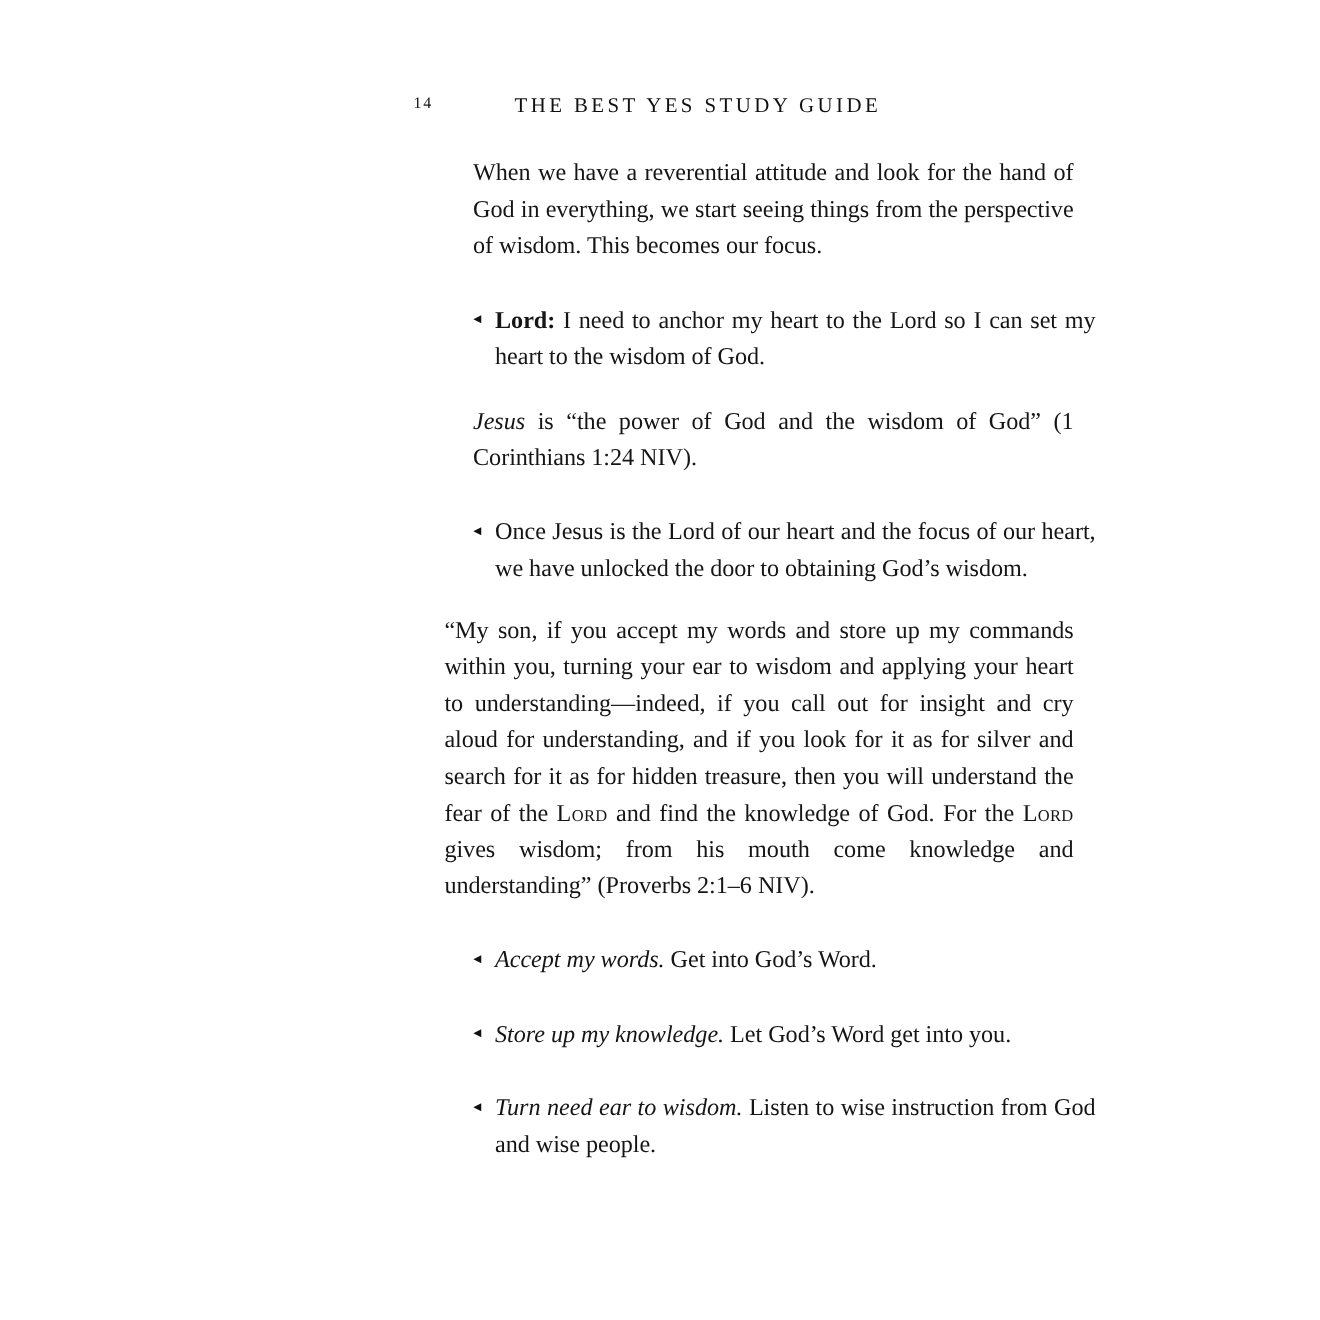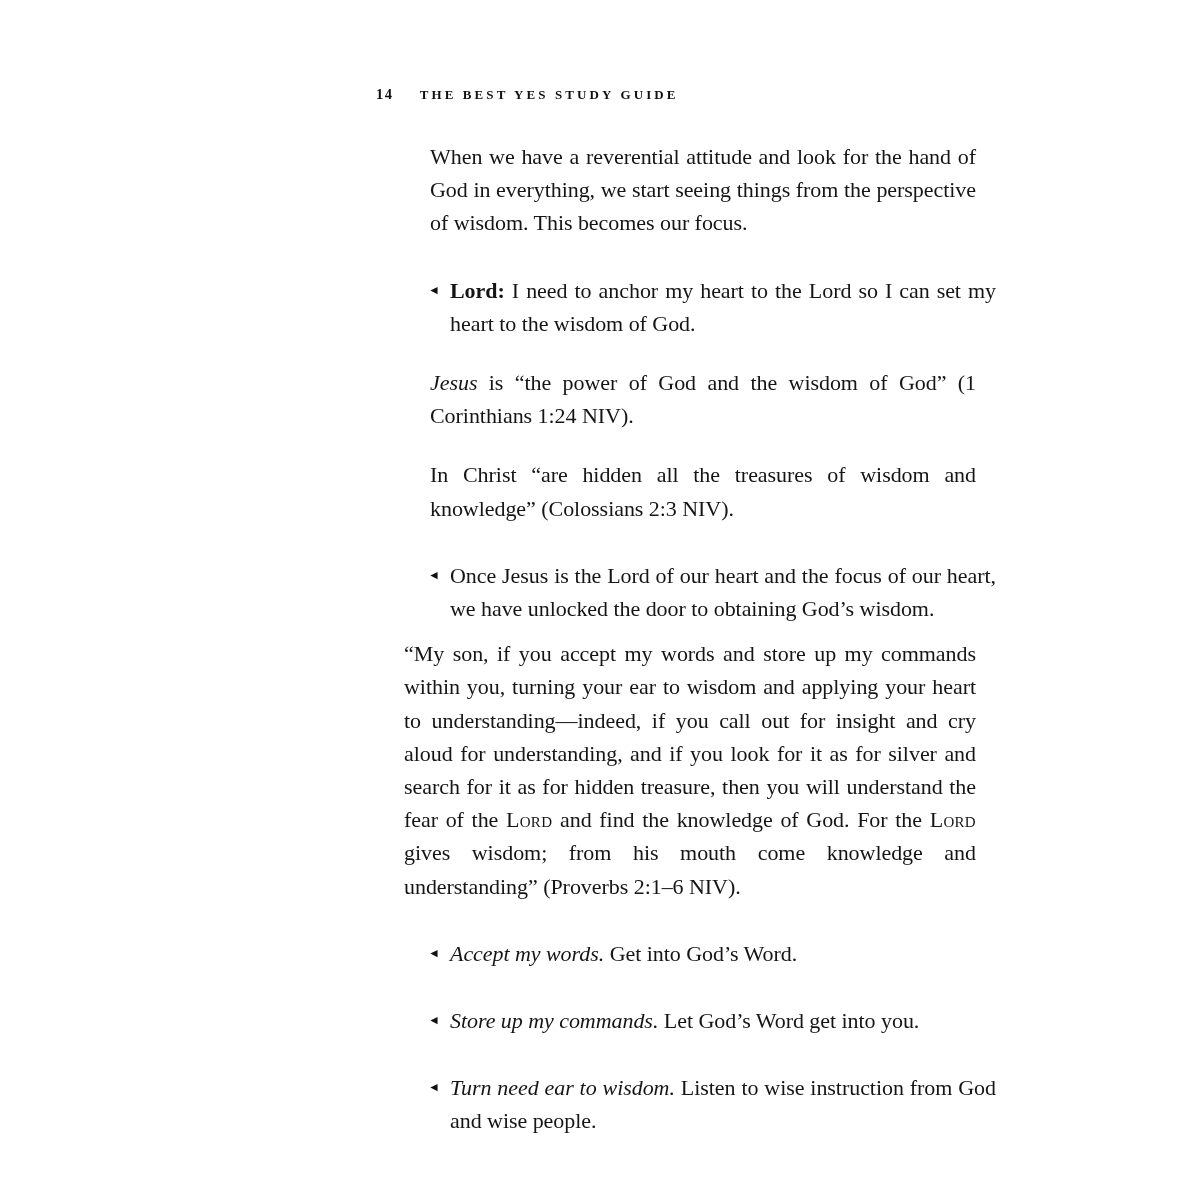--- a/index.html
+++ b/index.html
@@ -23,38 +23,39 @@
     height: 1200px;
     background: #ffffff;
   }
 
   
   .running-head {
     position: absolute;
     left: 376px;
     top: 86px;
     display: flex;
-    align-items: center;
+    align-items: flex-start;
     font-size: 15.5px;
-    font-weight: 700;
+    font-weight: 400;
     letter-spacing: 2.2px;
     color: #101010;
     font-variant: small-caps;
     white-space: nowrap;
   }
   .running-head .folio {
     font-variant: normal;
     letter-spacing: 1.6px;
     margin-right: 26px;
     font-size: 14.5px;
   }
   .running-head .rh-title {
     text-transform: uppercase;
-    font-size: 13px;
+    font-size: 19px;
     letter-spacing: 3.1px;
+    margin-left: 48px;
   }
 
   
   .column {
     position: absolute;
     left: 376px;
     top: 140px;
     width: 600px;
   }
 
@@ -78,21 +79,21 @@
     text-align: left;
   }
 
   .quote {
     margin-left: 28px;
     width: 572px;
   }
 
   .gap-lg { margin-top: 34px; }
   .gap-md { margin-top: 26px; }
-  .gap-sm { margin-top: 12px; }
+  .gap-sm { margin-top: 23px; }
 
   
   .bullet-item {
     position: relative;
     margin-left: 54px;
     width: 546px;
     padding-left: 20px;
   }
   .bullet-item p {
     text-align: justify;
@@ -128,38 +129,37 @@
 
     <p class="indent">When we have a reverential attitude and look for the hand of God in everything, we start seeing things from the perspective of wisdom. This becomes our focus.</p>
 
     <div class="bullet-item gap-lg">
       <span class="bullet-mark">◄</span>
       <p><strong>Lord:</strong><span> I need to anchor my heart to the Lord so I can set my heart to the wisdom of God.</span></p>
     </div>
 
     <p class="indent gap-md"><em>Jesus</em><span> is “the power of God and the wisdom of God” (1 Corinthians 1:24 NIV).</span></p>
 
-    <p class="indent gap-md"><span>In Christ “are hidden all the treasures of wisdom and knowledge” (Colossians 2:3 NIV).</span></p>
 
     <div class="bullet-item gap-lg">
       <span class="bullet-mark">◄</span>
       <p>Once Jesus is the Lord of our heart and the focus of our heart, we have unlocked the door to obtaining God’s wisdom.</p>
     </div>
 
 
     <p class="quote gap-sm"><span>“My son, if you accept my words and store up my commands within you, turning your ear to wisdom and applying your heart to understanding—indeed, if you call out for insight and cry aloud for understanding, and if you look for it as for silver and search for it as for hidden treasure, then you will understand the fear of the </span><span class="smallcaps">Lord</span><span> and find the knowledge of God. For the </span><span class="smallcaps">Lord</span><span> gives wisdom; from his mouth come knowledge and understanding” (Proverbs 2:1–6 NIV).</span></p>
 
     <div class="bullet-item gap-lg">
       <span class="bullet-mark">◄</span>
       <p class="noj"><em>Accept my words.</em><span> Get into God’s Word.</span></p>
     </div>
 
     <div class="bullet-item gap-lg">
       <span class="bullet-mark">◄</span>
-      <p class="noj"><em>Store up my commands.</em><span> Let God’s Word get into you.</span></p>
+      <p class="noj"><em>Store up my knowledge.</em><span> Let God’s Word get into you.</span></p>
     </div>
 
     <div class="bullet-item gap-lg">
       <span class="bullet-mark">◄</span>
       <p><em>Turn need ear to wisdom.</em><span> Listen to wise instruction from God and wise people.</span></p>
     </div>
 
   </div>
 </div>
 

